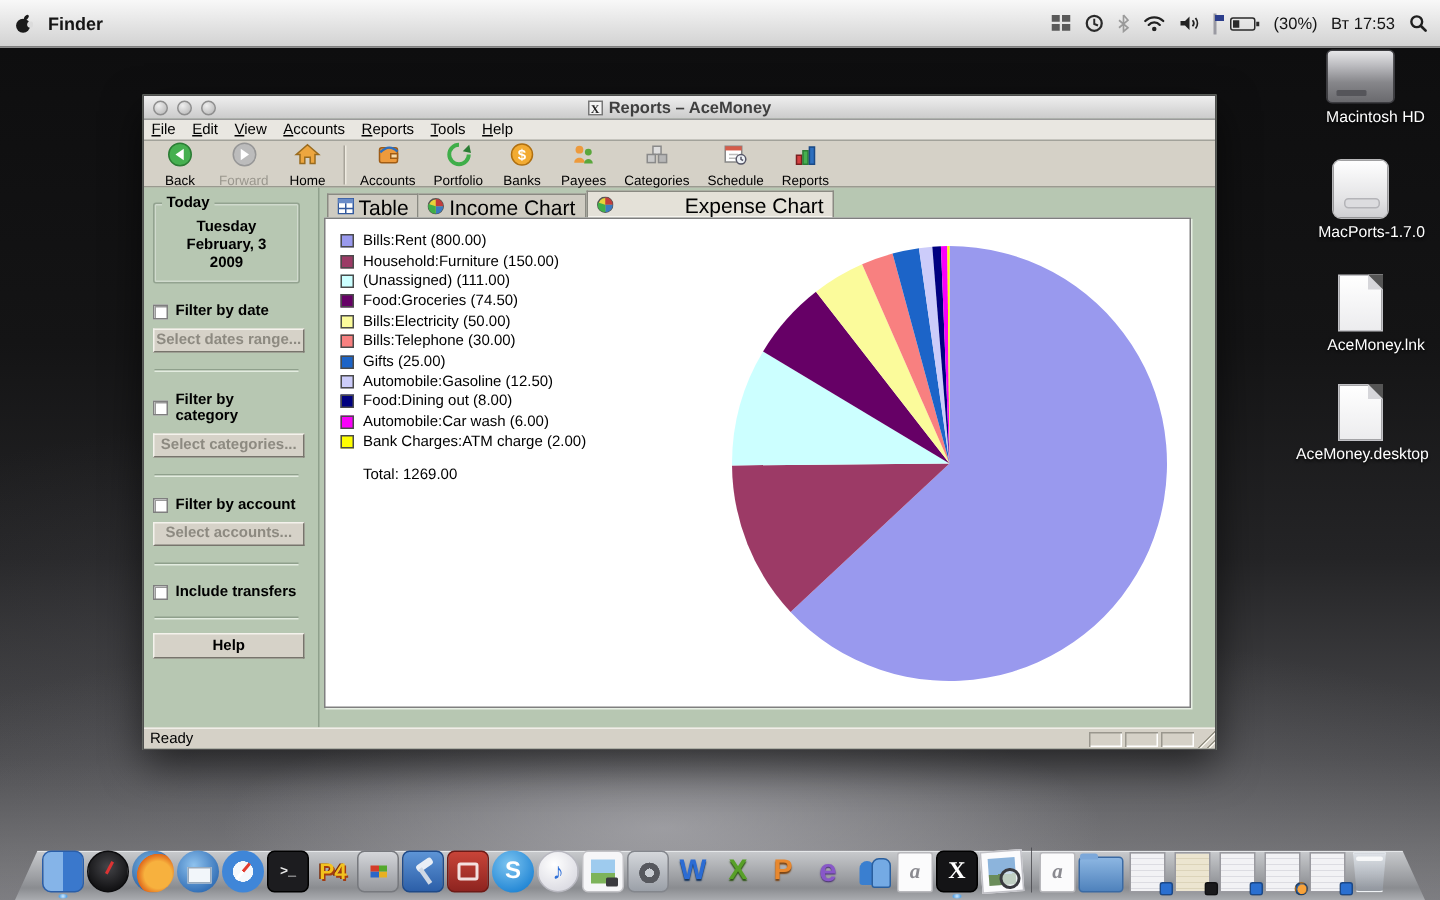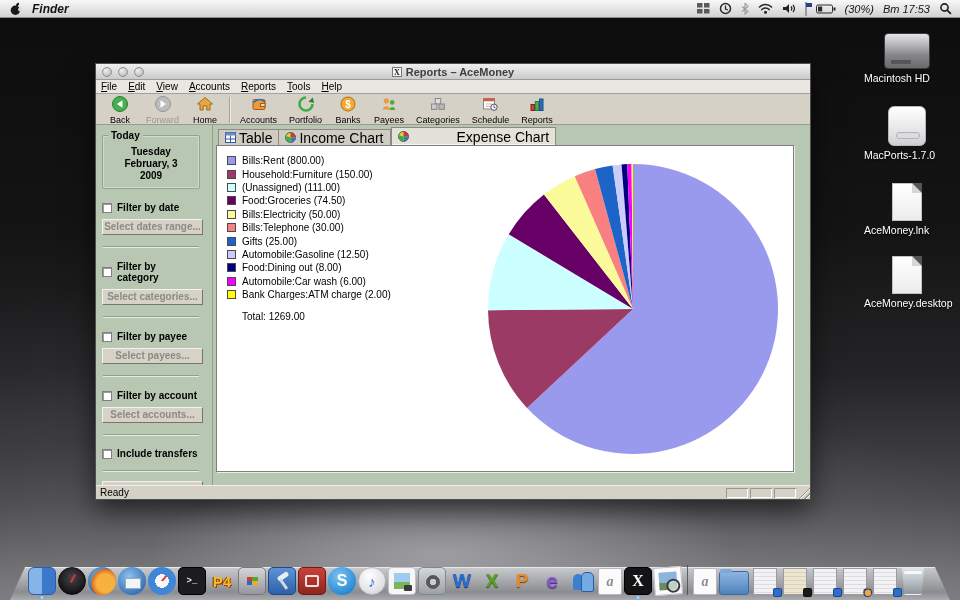--- a/index.html
+++ b/index.html
@@ -9,35 +9,35 @@
   
   #desktop { position:absolute; inset:0;
     background:
       radial-gradient(ellipse 420px 120px at 46% 92%, rgba(190,190,195,.55), rgba(120,120,125,0) 70%),
       radial-gradient(ellipse 900px 260px at 50% 100%, rgba(150,150,155,.45), rgba(80,80,84,0) 75%),
       radial-gradient(ellipse 500px 200px at 20% 70%, rgba(90,90,95,.25), rgba(40,40,42,0) 70%),
       linear-gradient(180deg, #0d0d0e 0%, #141415 38%, #242426 62%, #4a4a4d 84%, #6f6f72 96%, #7a7a7e 100%);
   }
 
   
-  #menubar { position:absolute; top:0; left:0; right:0; height:18px;
+  #menubar { position:absolute; top:0; left:0; right:0; height:32px;
     background:linear-gradient(180deg,#f8f8f8,#d2d2d2); border-bottom:1px solid #8d8d8d;
-    display:flex; align-items:center; font-size:12px; color:#151515; z-index:50;font-style:italic; }
+    display:flex; align-items:center; font-size:12px; color:#151515; z-index:50; }
   #menubar .left { display:flex; align-items:center; gap:0; padding-left:8px; }
   #menubar .apple { width:16px; display:flex; justify-content:center; margin-right:8px; }
   #menubar .appname { font-weight:bold; margin-right:14px; }
   #menubar .menu-item { margin-right:14px; cursor:default; }
   #menubar .right { margin-left:auto; display:flex; align-items:center; gap:9px; padding-right:8px; font-size:11px; }
   .flag-us { width:13px; height:9px; position:relative; border:1px solid #9a9aa2;
     background:repeating-linear-gradient(180deg,#c23b30 0 1px,#f2f2f2 1px 2px); }
   .flag-us::before { content:""; position:absolute; left:0; top:0; width:6px; height:4px; background:#2c3e8c; }
   .mstatus svg { display:block; }
 
   
-  .dicon { position:absolute; width:86px; text-align:left; cursor:default; }
+  .dicon { position:absolute; width:86px; text-align:right; cursor:default; }
   .dicon .dlabel { color:#fff; font-size:10.5px; margin-top:3px; text-shadow:0 1px 2px rgba(0,0,0,.9); }
   .shape-hd { width:46px; height:36px; margin:0 auto; border-radius:4px; border:1px solid #3c3c40;
     background:linear-gradient(180deg,#e6e6e8 0%,#b9b9bd 30%,#86868a 62%,#6a6a6e 100%); position:relative; }
   .shape-hd::after { content:""; position:absolute; left:6px; bottom:4px; width:20px; height:4px; background:#55555a; border-radius:1px; }
   .shape-dmg { width:38px; height:40px; margin:0 auto; border-radius:6px; border:1px solid #b8b8ba;
     background:linear-gradient(180deg,#ffffff,#e2e2e4 70%,#cfcfd2); position:relative; }
   .shape-dmg::after { content:""; position:absolute; left:7px; bottom:6px; width:22px; height:5px; border:1px solid #b4b4b8; border-radius:3px; background:#dcdcdf; }
   .shape-doc { width:30px; height:38px; margin:0 auto; background:linear-gradient(180deg,#ffffff,#ececee); border:1px solid #c2c2c6; position:relative; }
   .shape-doc::after { content:""; position:absolute; right:-1px; top:-1px; border-style:solid; border-width:0 10px 10px 0; border-color:transparent #555 #d6d6da transparent; }
 
@@ -379,28 +379,20 @@
               <div class="cbrow">
                 <span class="cb"></span>
                 <span>Filter by category</span>
               </div>
               <div class="sbtn">Select categories...</div>
               <div class="etch"></div>
             </div>
             <div class="fgroup">
               <div class="cbrow">
                 <span class="cb"></span>
-                <span>Filter by payee</span>
-              </div>
-              <div class="sbtn">Select payees...</div>
-              <div class="etch"></div>
-            </div>
-            <div class="fgroup">
-              <div class="cbrow">
-                <span class="cb"></span>
                 <span>Filter by account</span>
               </div>
               <div class="sbtn">Select accounts...</div>
               <div class="etch"></div>
             </div>
           </div>
         <div class="fgroup cbrow" style="margin-top:12px;">
           <span class="cb"></span>
           <span>Include transfers</span>
         </div>

